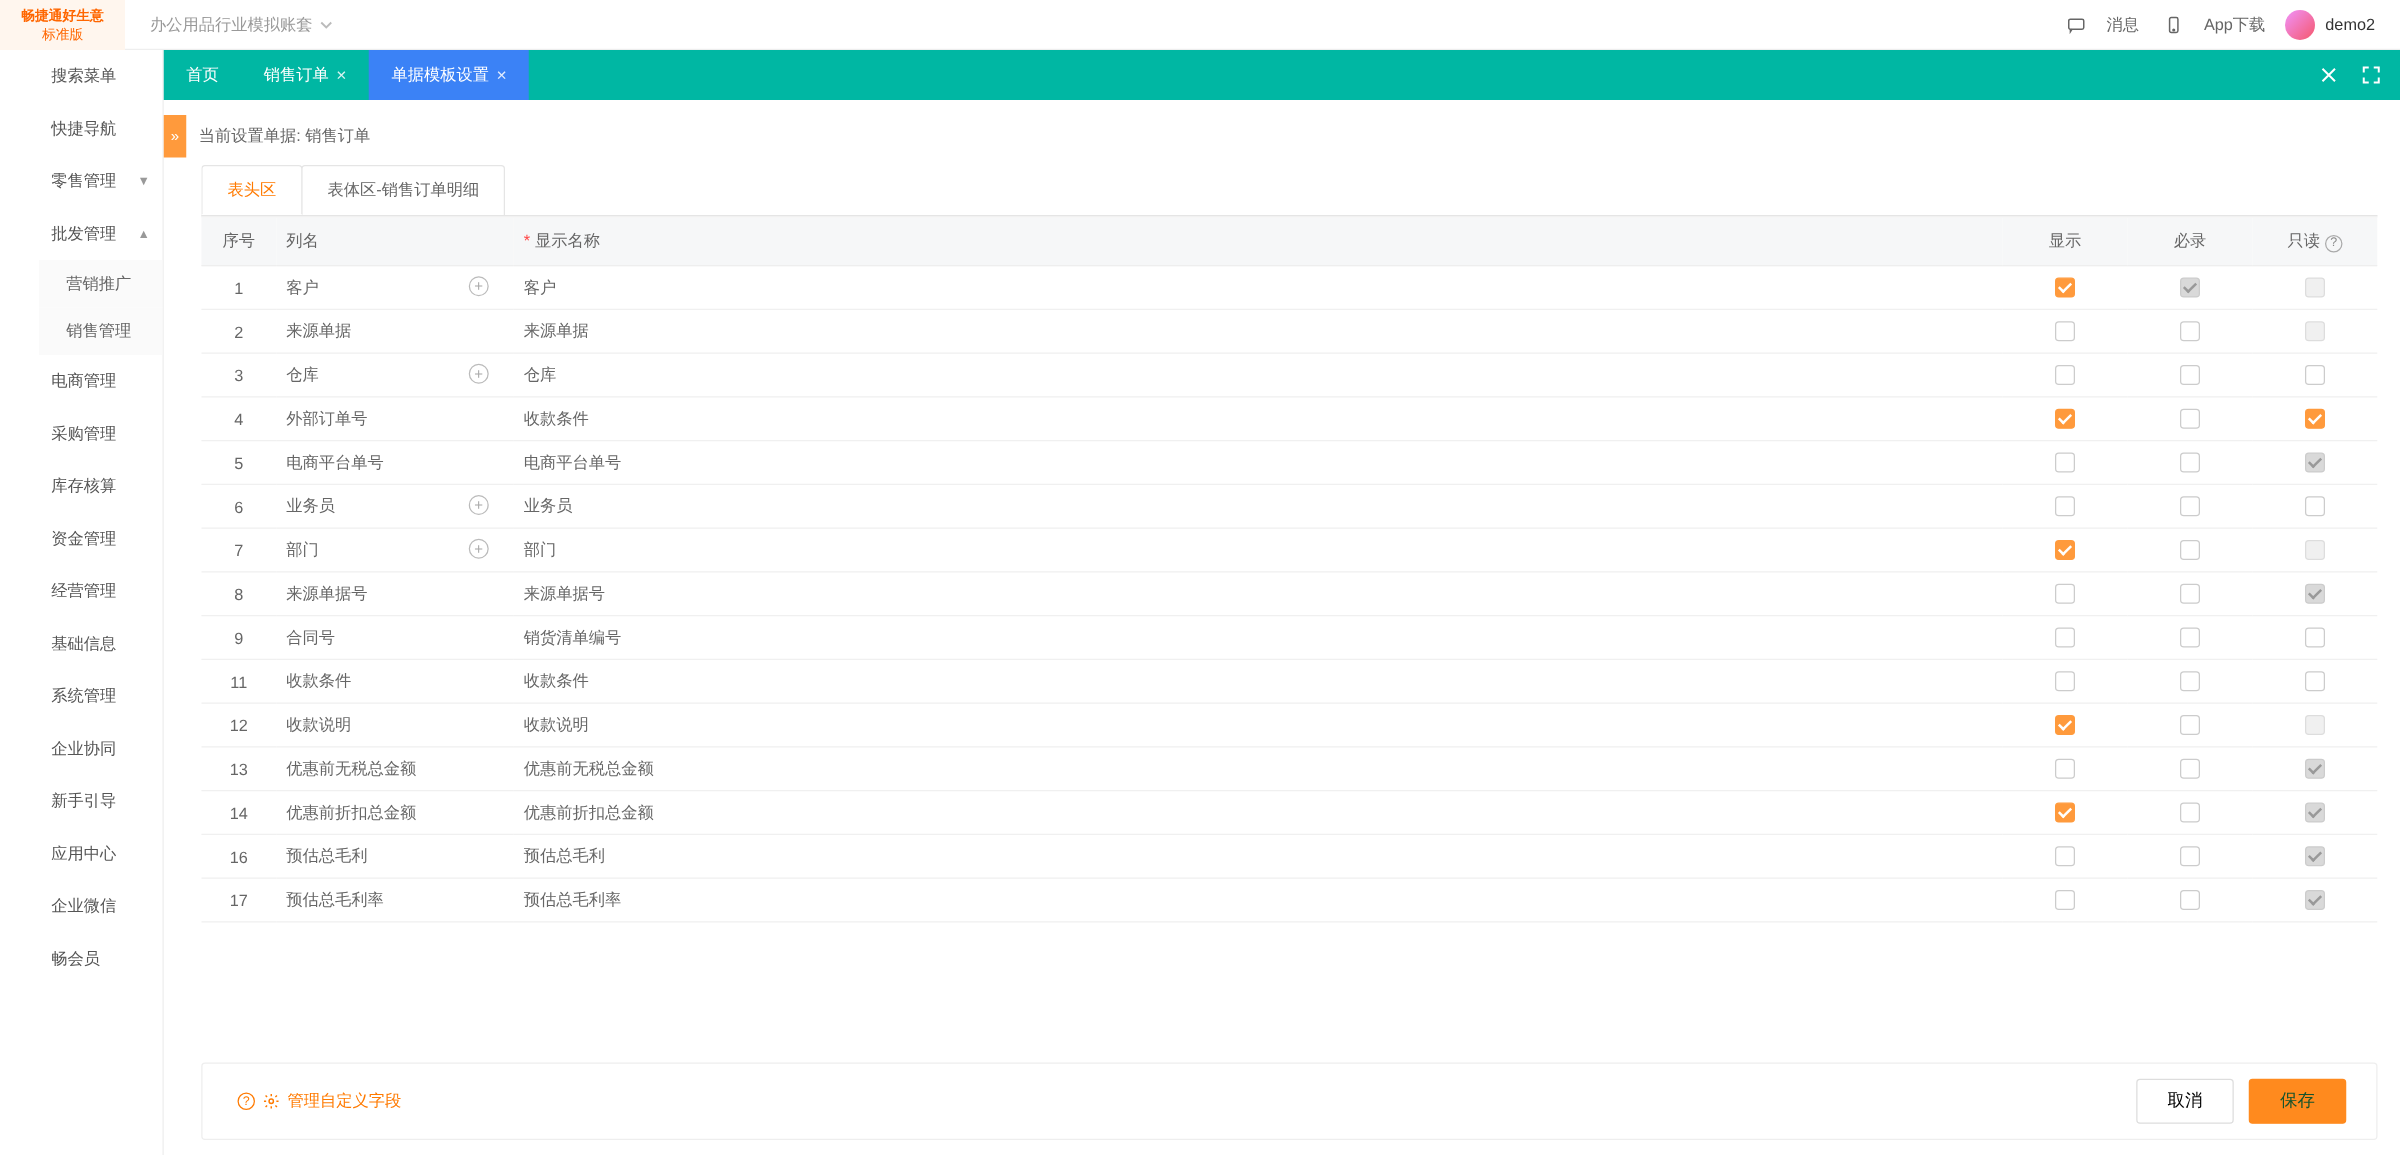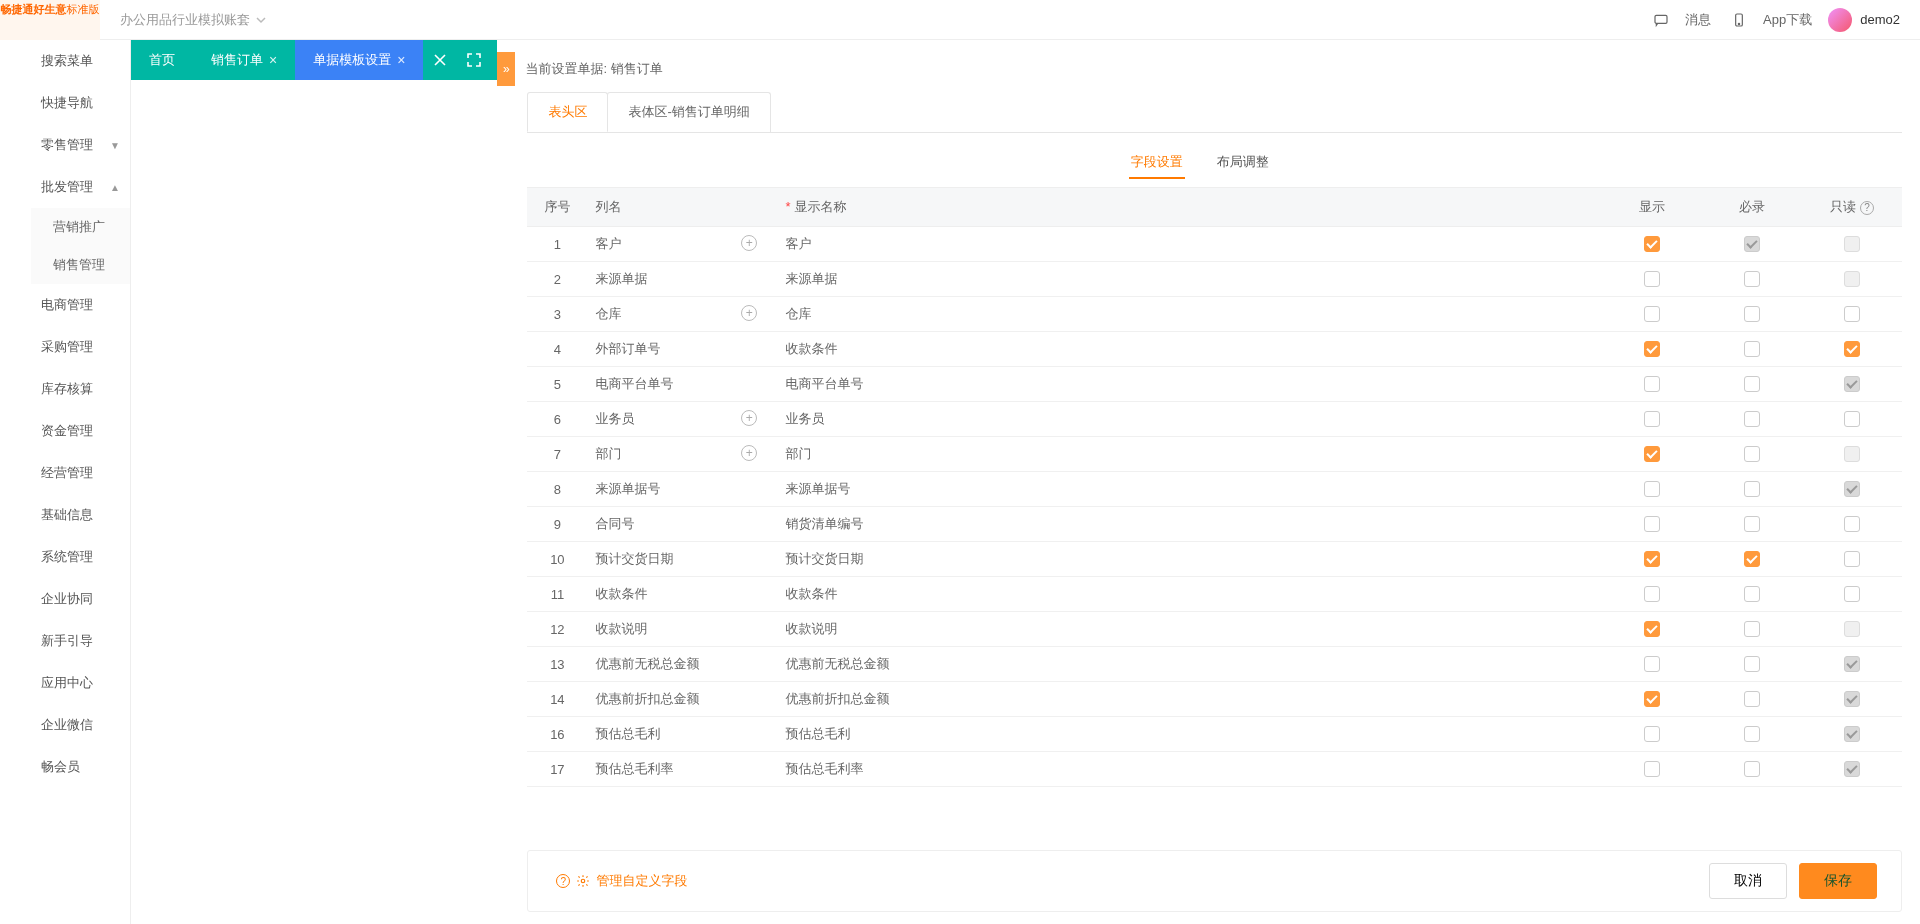--- a/index.html
+++ b/index.html
@@ -1,38 +1,38 @@
 <!DOCTYPE html>
 <html><head>
 <meta charset="utf-8">
 <style>
 * { margin: 0; padding: 0; box-sizing: border-box; }
 body { font-family: "Microsoft YaHei", Arial, sans-serif; font-size: 13px; color: #333; background: #fff; overflow: hidden; }
 
 
 .top-header { height: 40px; display: flex; align-items: center; padding: 0 20px 0 0; border-bottom: 1px solid #eee; }
-.logo-area { width: 100px; height: 40px; display: flex; flex-direction: row; align-items: flex-start; justify-content: center; background: #fff6ee; padding: 2px 0; }
+.logo-area { width: 100px; height: 40px; display: flex; flex-direction: column; align-items: center; justify-content: center; background: #fff6ee; padding: 2px 0; }
 .logo-text { font-size: 11px; color: #f60; font-weight: bold; }
 .logo-sub { font-size: 11px; color: #f60; }
 .account-name { margin-left: 20px; color: #999; flex: 0 0 auto; display: flex; align-items: center; gap: 6px; }
 .chevron { width: 10px; height: 10px; }
 .top-spacer { flex: 1; }
 .top-link { display: flex; align-items: center; gap: 16px; color: #666; margin-left: 20px; cursor: pointer; }
 .top-link svg { width: 16px; height: 16px; }
 .avatar { width: 24px; height: 24px; border-radius: 50%; background: linear-gradient(135deg,#f093fb,#f5576c); display: inline-block; margin-left: 16px; vertical-align: middle; }
 .username { margin-left: 8px; }
 
 
 .layout { display: flex; height: calc(100vh - 40px); padding-left: 31px; }
 .sidebar { width: 100px; background: #fff; border-right: 1px solid #eee; overflow-y: auto; }
 .sidebar-item { padding: 12px 10px; color: #555; cursor: pointer; display: flex; justify-content: space-between; align-items: center; font-size: 13px; }
 .sidebar-sub { padding: 10px 10px 10px 22px; color: #666; cursor: pointer; background: #fafafa; font-size: 13px; }
 .caret { font-size: 10px; color: #999; }
 
-.main { flex: 1; display: flex; min-width: 0; }
+.main { flex: 1; display: flex; flex-direction: column; min-width: 0; }
 .tabs-bar { background: #00b7a3; height: 40px; display: flex; align-items: stretch; color: #fff; }
 .tab { padding: 0 18px; display: flex; align-items: center; gap: 6px; cursor: pointer; font-size: 13px; }
 .tab.active { background: #3b82f6; }
 .tab-close { font-size: 14px; opacity: .85; cursor: pointer; }
 .tabs-spacer { flex: 1; }
 .tabs-actions { display: flex; align-items: center; padding-right: 6px; }
 .tabs-action { width: 34px; height: 40px; display: flex; align-items: center; justify-content: center; cursor: pointer; }
 .tabs-action svg { width: 16px; height: 16px; stroke: #fff; }
 
 
@@ -214,24 +214,20 @@
           <span>销售订单</span>
         </div>
       </div>
 
       <div class="sub-tabs" id="sub-tabs">
           <div class="sub-tab active">表头区</div>
           <div class="sub-tab">表体区-销售订单明细</div>
         </div>
       <div class="sub-tabs-line"></div>
 
-      <div class="mid-tabs" id="mid-tabs">
-          <div class="mid-tab active">字段设置</div>
-          <div class="mid-tab">布局调整</div>
-        </div>
 
       <div class="table-wrap">
         <table class="grid-table">
           <thead>
             <tr>
               <th class="col-seq center">序号</th>
               <th class="col-name">列名</th>
               <th class="col-disp"><span class="req-star">*</span><span>显示名称</span></th>
               <th class="col-chk center">显示</th>
               <th class="col-chk center">必录</th>
@@ -305,28 +301,20 @@
               </tr>
               <tr>
     <td class="center">9</td>
     <td>合同号</td>
     <td>销货清单编号</td>
     <td class="center"><span class="cb"></span></td>
     <td class="center"><span class="cb"></span></td>
     <td class="center"><span class="cb"></span></td>
               </tr>
               <tr>
-    <td class="center">10</td>
-    <td>预计交货日期</td>
-    <td>预计交货日期</td>
-    <td class="center"><span class="cb checked"></span></td>
-    <td class="center"><span class="cb checked"></span></td>
-    <td class="center"><span class="cb"></span></td>
-              </tr>
-              <tr>
     <td class="center">11</td>
     <td>收款条件</td>
     <td>收款条件</td>
     <td class="center"><span class="cb"></span></td>
     <td class="center"><span class="cb"></span></td>
     <td class="center"><span class="cb"></span></td>
               </tr>
               <tr>
     <td class="center">12</td>
     <td>收款说明</td>

